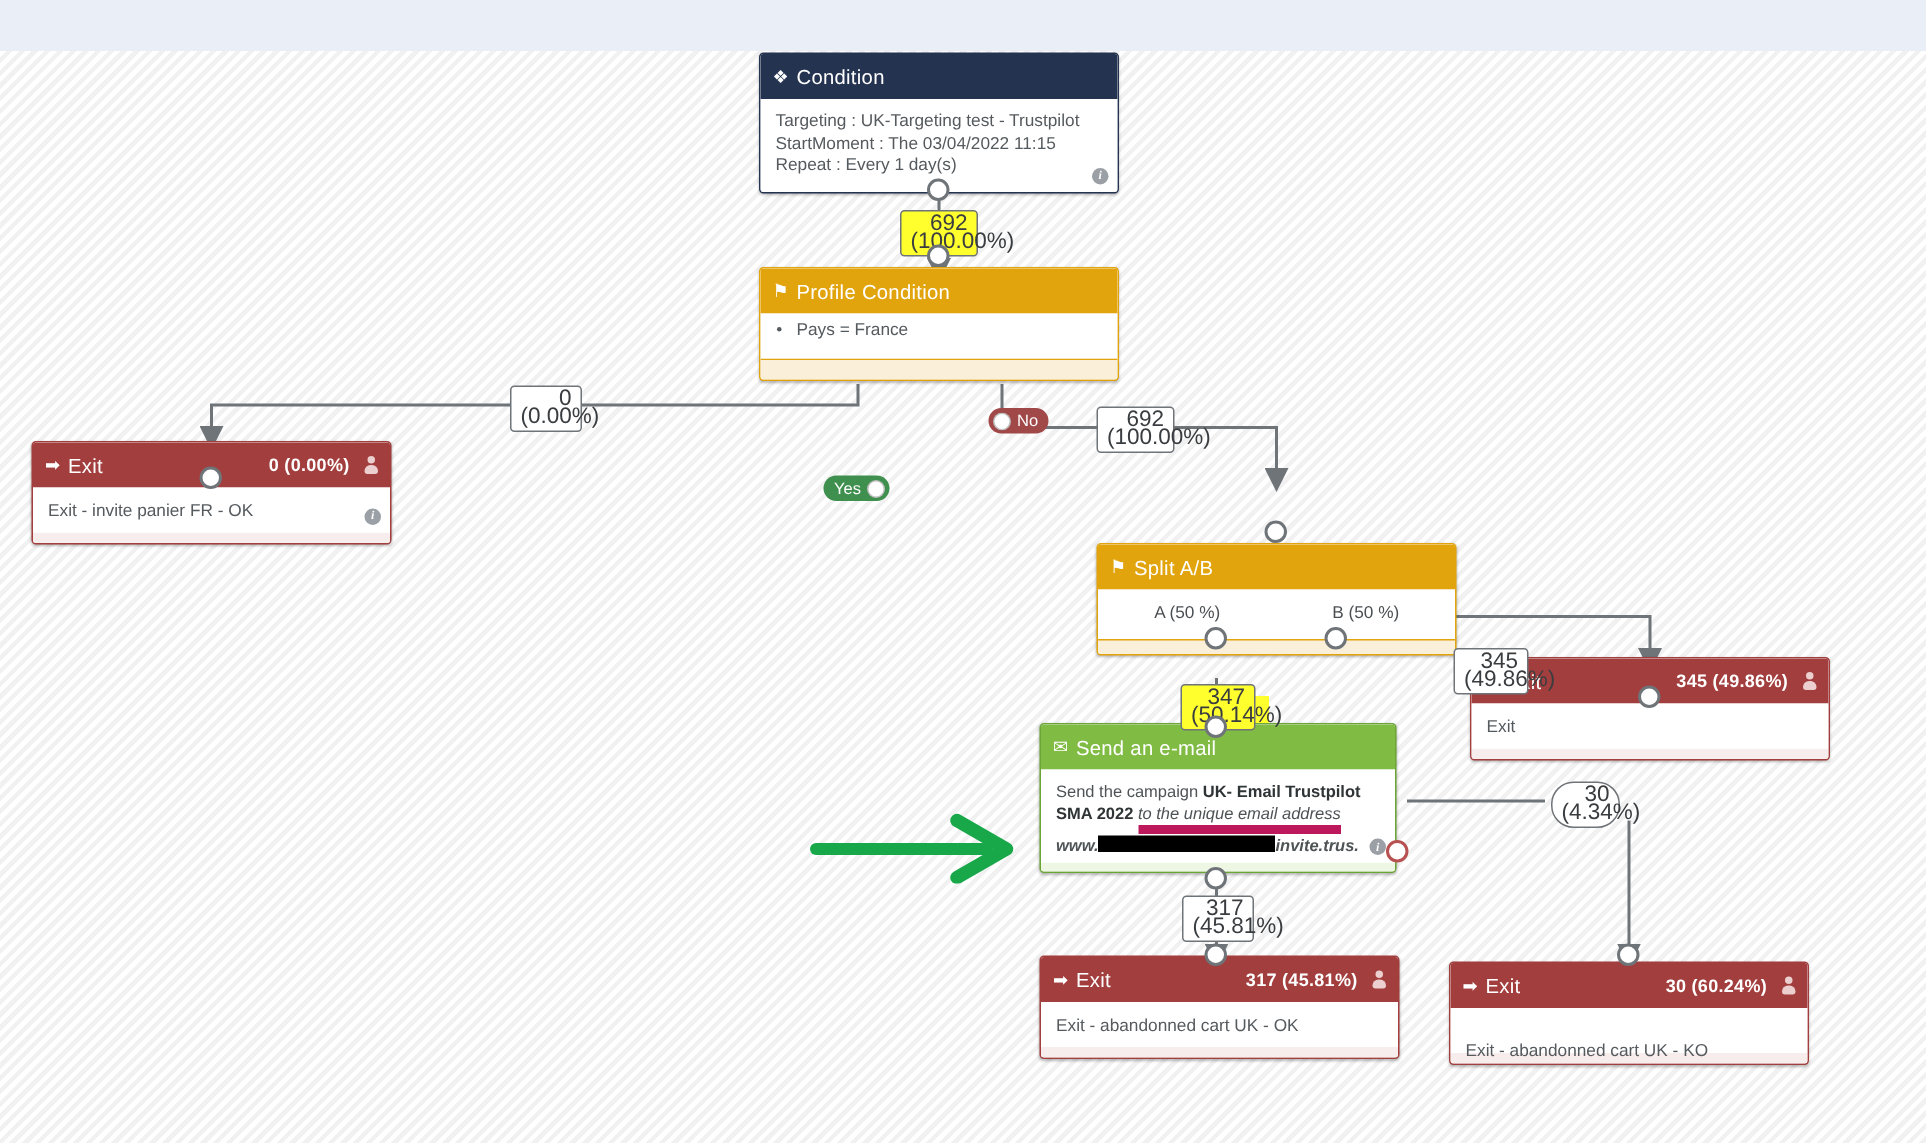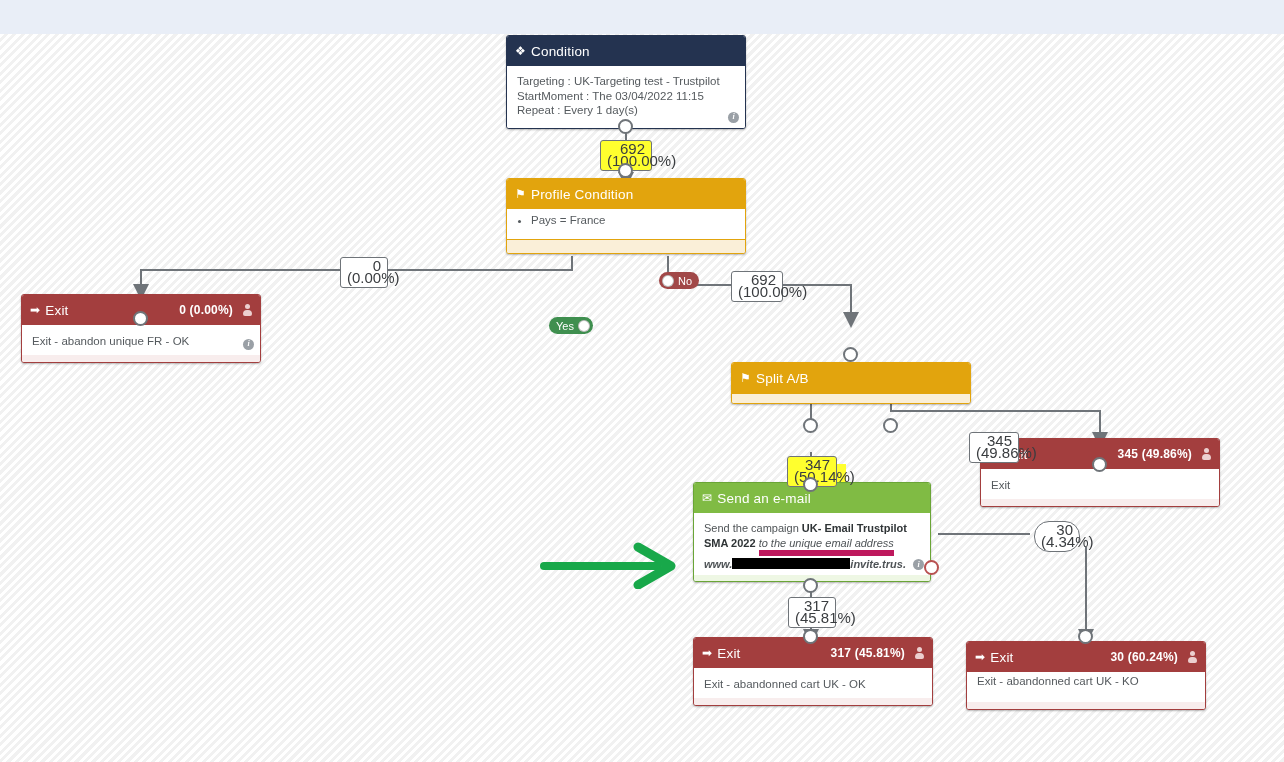--- a/index.html
+++ b/index.html
@@ -236,31 +236,37 @@
 
     <div class="port" style="left:133px; top:277px;"></div>
     <div class="node n-exit" style="left:21px; top:260px; width:240px;">
       <div class="node-head">
         <span style="font-size:12px;">➡</span>
         <span class="hd-title">Exit</span>
         <span class="hd-stat">0 (0.00%)</span>
         <span class="person-ico"></span>
       </div>
       <div class="node-body" style="height:30px; padding-top:9px;">
-        <span>Exit - abandon unique FR - OK</span>
+        <span>Exit - invite panier FR - OK</span>
         <div class="info-i">i</div>
       </div>
       <div class="node-foot"></div>
     </div>
 
     <div class="port" style="left:843px; top:313px;"></div>
     <div class="node n-split" style="left:731px; top:328px; width:240px;">
       <div class="node-head">
         <span style="font-size:12px;">⚑</span>
         <span class="hd-title">Split A/B</span>
+      </div>
+      <div class="node-body" style="padding:0;">
+        <div class="ab-row">
+          <div>A (50 %)</div>
+          <div>B (50 %)</div>
+        </div>
       </div>
       <div class="node-foot"></div>
     </div>
     <div class="port" style="left:803px; top:384px;"></div>
     <div class="port" style="left:883px; top:384px;"></div>
 
     <div class="stat hl" style="left:787px; top:422px; width:50px;">
       <div>347</div>
       <div>(50.14%)</div>
     </div>
@@ -329,21 +335,21 @@
     </div>
 
     <div class="port" style="left:1078px; top:595px;"></div>
     <div class="node n-exit" style="left:966px; top:607px; width:240px;">
       <div class="node-head">
         <span style="font-size:12px;">➡</span>
         <span class="hd-title">Exit</span>
         <span class="hd-stat">30 (60.24%)</span>
         <span class="person-ico"></span>
       </div>
-      <div class="node-body" style="height:30px; padding-top:2px;">
+      <div class="node-body" style="height:30px; padding-top:22px;">
         <span>Exit - abandonned cart UK - KO</span>
       </div>
       <div class="node-foot"></div>
     </div>
 
     <svg id="green-arrow" width="145" height="50" viewBox="0 0 145 50">
       <path d="M4,27 L118,27" stroke="#18a84a" stroke-width="8" stroke-linecap="round" fill="none"></path>
       <path d="M98,8 L131,27 L98,46" stroke="#18a84a" stroke-width="9" stroke-linecap="round" stroke-linejoin="round" fill="none"></path>
     </svg>
 

